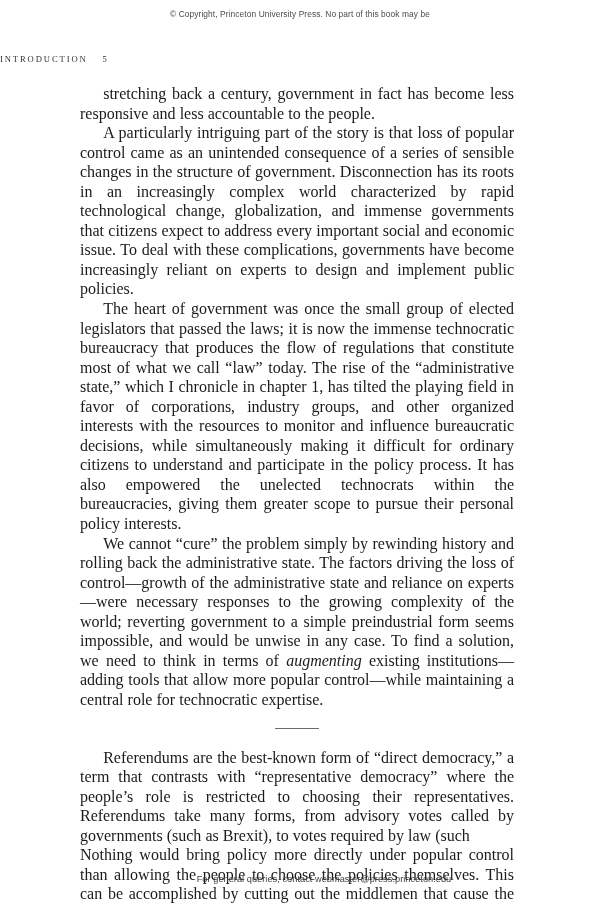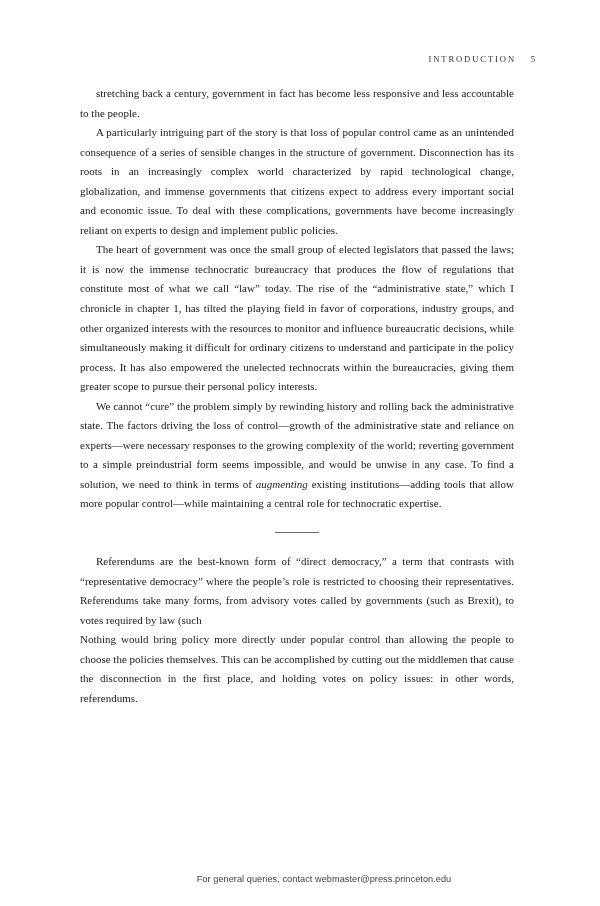--- a/index.html
+++ b/index.html
@@ -31,21 +31,21 @@
     letter-spacing: 0.01em;
   }
   .copyright-block .cline { display: block; white-space: nowrap; }
 
   
   .running-head {
     position: absolute;
     top: 54px;
     left: 0;
     width: 536px;
-    text-align: right;
+    text-align: left;
     font-family: "Liberation Serif", serif;
     font-size: 8.6px;
     letter-spacing: 0.22em;
     color: #333333;
     font-variant: small-caps;
   }
   .running-head .rh-label {
     display: inline;
   }
   .running-head .rh-page {
@@ -57,21 +57,21 @@
   
   .text-column {
     position: absolute;
     top: 84px;
     left: 80px;
     width: 434px;
   }
 
   p.body-par {
     margin: 0;
-    font-size: 11px;
+    font-size: 16px;
     line-height: 19.55px;
     text-align: justify;
     text-justify: inter-word;
     text-indent: 1.45em;
     hyphens: manual;
     word-spacing: 0.004em;
   }
   p.body-par.no-indent { text-indent: 0; }
   p.body-par em { font-style: italic; }
 
@@ -103,20 +103,21 @@
     font-size: 9.2px;
     color: #3d3d3d;
     letter-spacing: 0.005em;
     padding-left: 24px;
   }
 </style>
 </head>
 <body style="background: rgb(255, 255, 255); color: rgb(26, 26, 26);">
 
 <div class="copyright-block">
+  <span class="cline">© Copyright, Princeton University Press. No part of this book may be</span>
 </div>
 
 <div class="running-head">
   <span class="rh-label">INTRODUCTION</span>
   <span class="rh-page">5</span>
 </div>
 
 <div class="text-column">
 
   <p class="body-par">stretching back a century, government in fact has become less responsive and less accountable to the people.</p>

